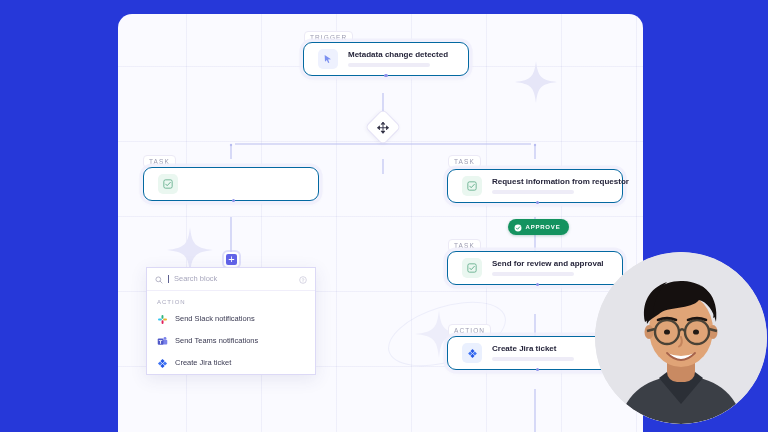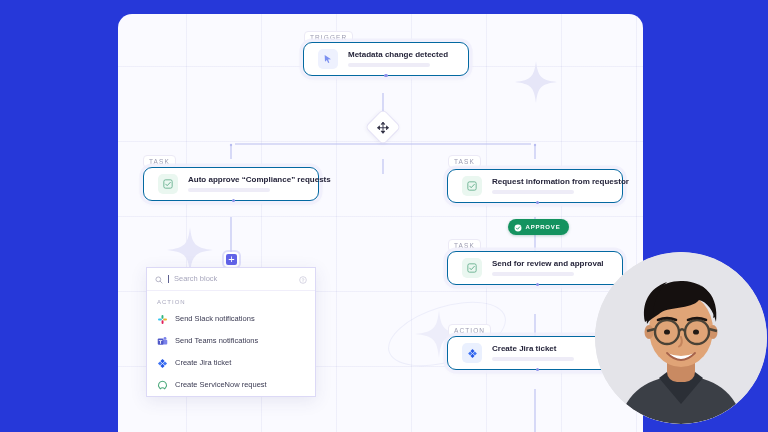--- a/index.html
+++ b/index.html
@@ -282,24 +282,20 @@
     </div>
 
     <div class="kind-label" style="left:25px; top:141px;">TASK</div>
     <div class="node" style="left:25px; top:153px; width:176px; height:34px;">
       <span class="node-ico task">
         <svg width="10" height="10" viewBox="0 0 12 12">
             <rect x="1" y="1" width="10" height="10" rx="2" fill="none" stroke="#5cab87" stroke-width="1"></rect>
             <path d="M3.3 6.2 L5 8 L8.8 4" fill="none" stroke="#5cab87" stroke-width="1.1" stroke-linecap="round"></path>
           </svg>
       </span>
-      <span class="node-body">
-        <span class="node-title">Auto approve “Compliance” requests</span>
-        <span class="node-sub"></span>
-      </span>
       <span class="port" style="left:88px; bottom:-2px;"></span>
     </div>
 
     <div class="kind-label" style="left:330px; top:141px;">TASK</div>
     <div class="node" style="left:329px; top:155px; width:176px; height:34px;">
       <span class="node-ico task">
         <svg width="10" height="10" viewBox="0 0 12 12">
             <rect x="1" y="1" width="10" height="10" rx="2" fill="none" stroke="#5cab87" stroke-width="1"></rect>
             <path d="M3.3 6.2 L5 8 L8.8 4" fill="none" stroke="#5cab87" stroke-width="1.1" stroke-linecap="round"></path>
           </svg>
@@ -406,28 +402,20 @@
         <svg width="11" height="11" viewBox="0 0 12 12">
             <path d="M6 1 L8.3 3.3 L6 5.6 L3.7 3.3 Z" fill="#2457e6"></path>
             <path d="M6 6.4 L8.3 8.7 L6 11 L3.7 8.7 Z" fill="#2457e6"></path>
             <path d="M1 6 L3.3 3.7 L5.6 6 L3.3 8.3 Z" fill="#3f74f5"></path>
             <path d="M6.4 6 L8.7 3.7 L11 6 L8.7 8.3 Z" fill="#3f74f5"></path>
           </svg>
       </span>
       <span class="lbl">Create Jira ticket</span>
     </div>
 
-    <div class="picker-item">
-      <span class="pico">
-        <svg width="11" height="11" viewBox="0 0 12 12">
-            <path d="M6 1.3 A4.3 4.3 0 0 1 9.4 8.3 L8.4 9.6 A3.2 3.2 0 0 0 3.6 9.6 L2.6 8.3 A4.3 4.3 0 0 1 6 1.3 Z" fill="none" stroke="#4aa87a" stroke-width="1.1"></path>
-          </svg>
-      </span>
-      <span class="lbl">Create ServiceNow request</span>
-    </div>
 
   </div>
 
   <div id="avatar">
     <svg width="172" height="172" viewBox="0 0 172 172" aria-hidden="true">
       <defs>
         <clipPath id="circ">
             <circle cx="86" cy="86" r="86"></circle>
           </clipPath>
       </defs>

